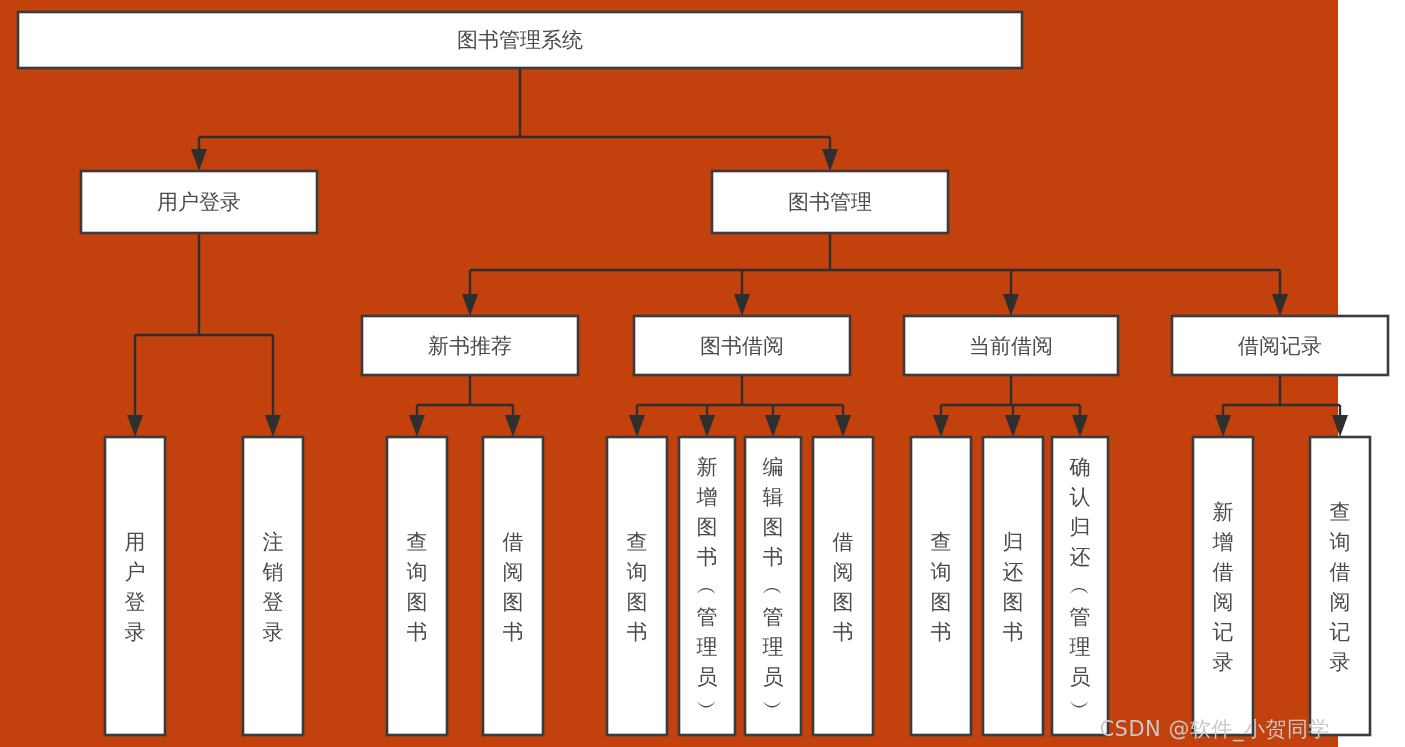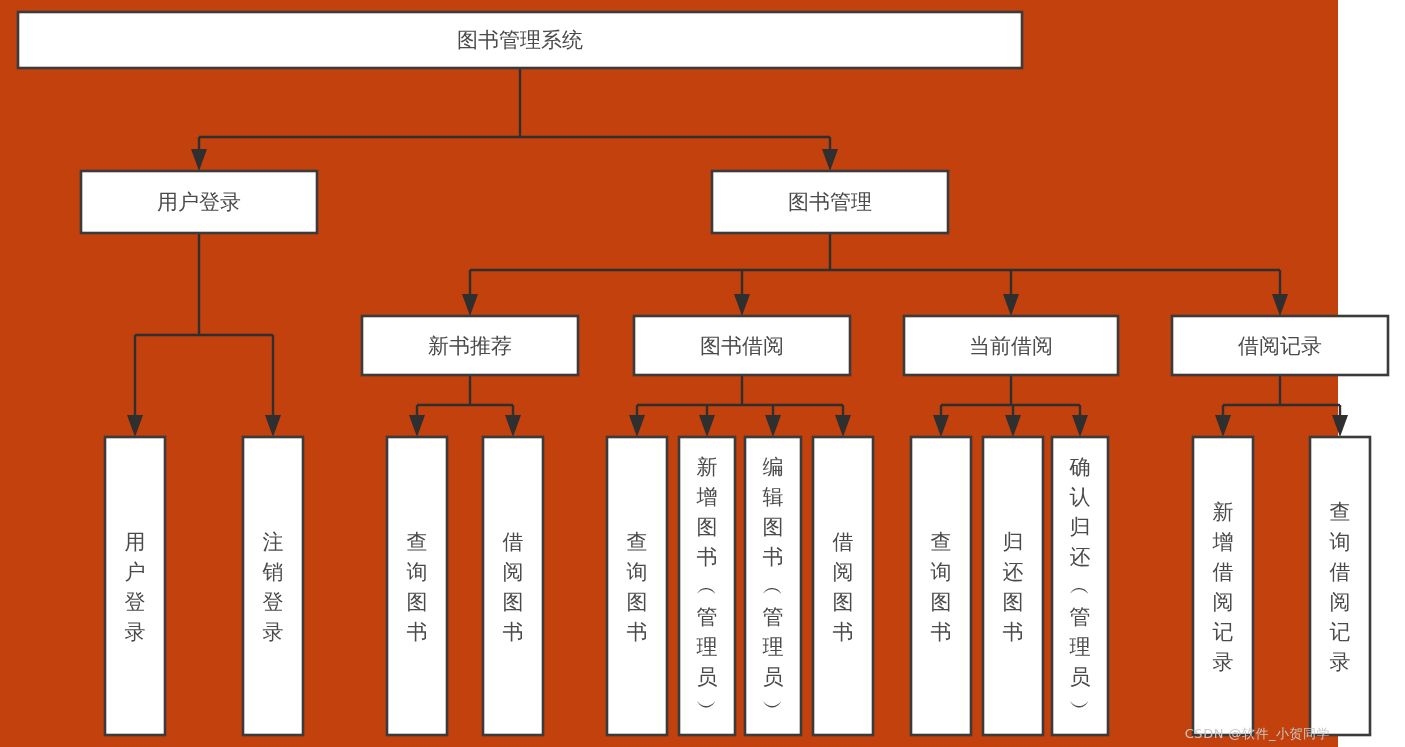--- a/index.html
+++ b/index.html
@@ -52,21 +52,21 @@
   }
   .edge-arrow {
     fill: #2f2f2f;
     stroke: none;
   }
   .watermark {
     position: absolute;
     right: 8px;
     bottom: 4px;
     font-family: "DejaVu Sans", "Liberation Sans", sans-serif;
-    font-size: 13px;
+    font-size: 21px;
     color: #c9c9c9;
     letter-spacing: 0.5px;
     white-space: nowrap;
     user-select: none;
   }
 </style>
 </head>
 <body>
 
 <div id="diagram-root">

